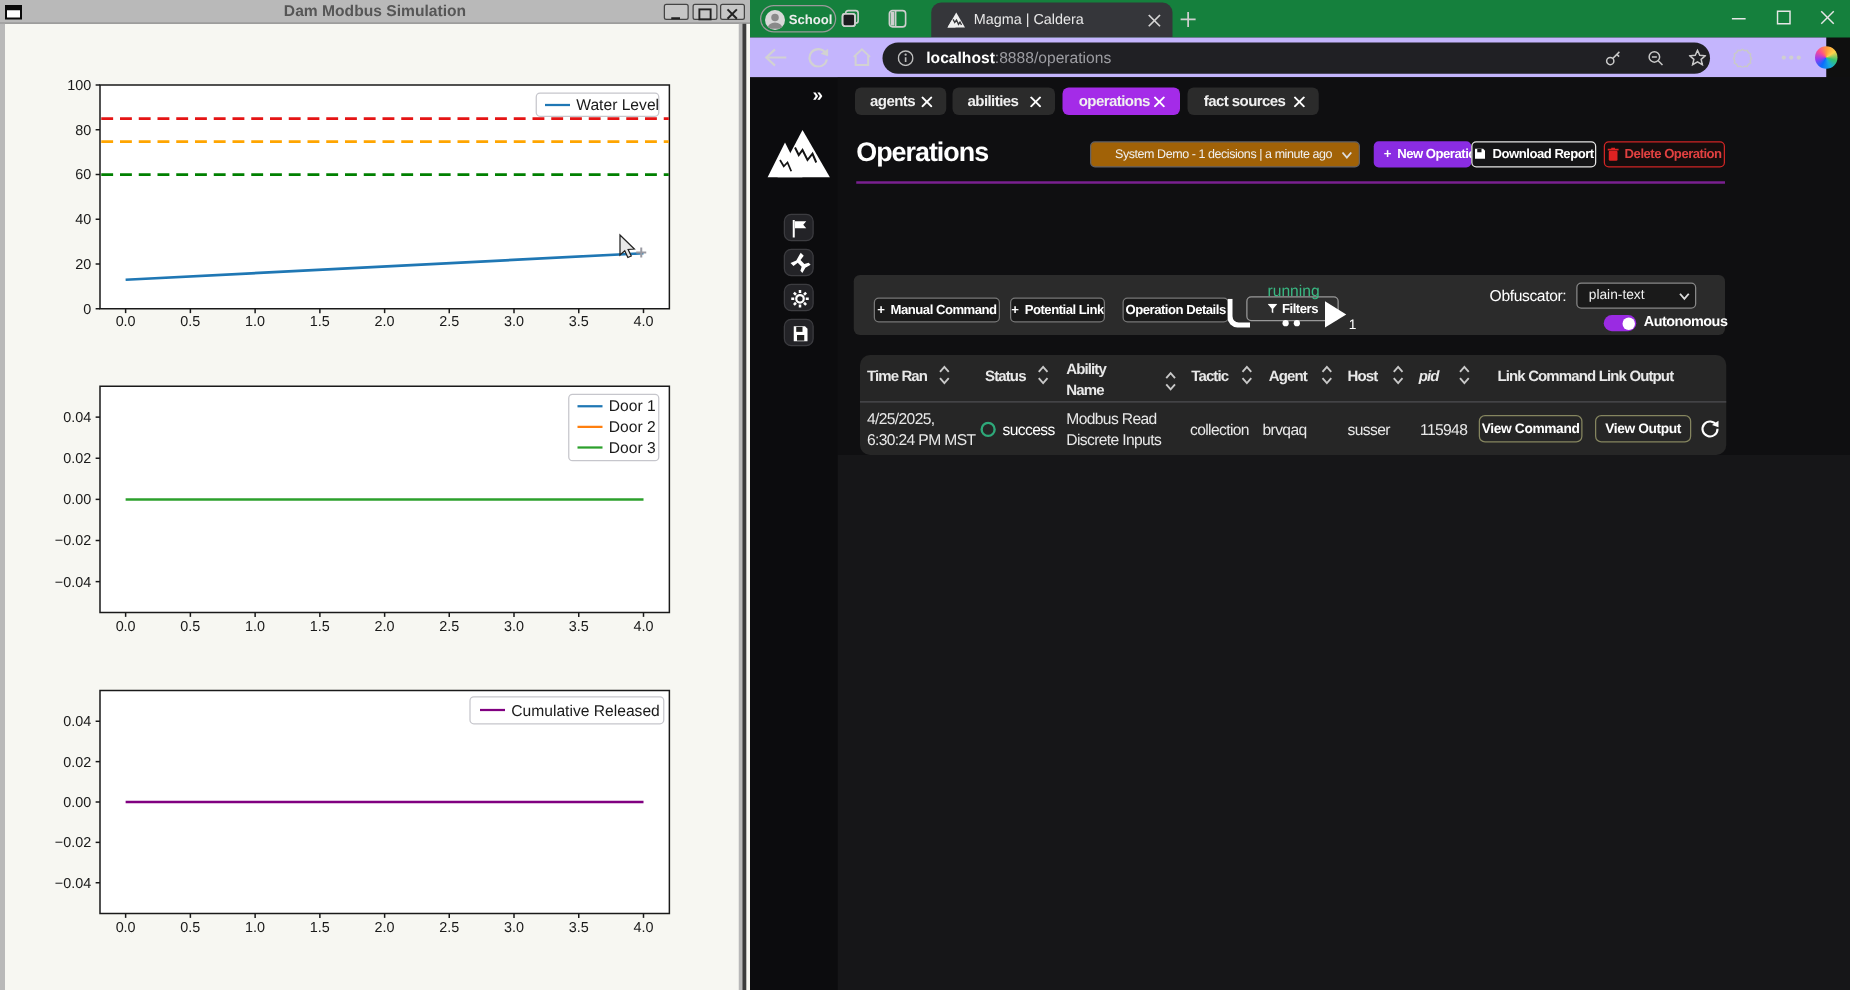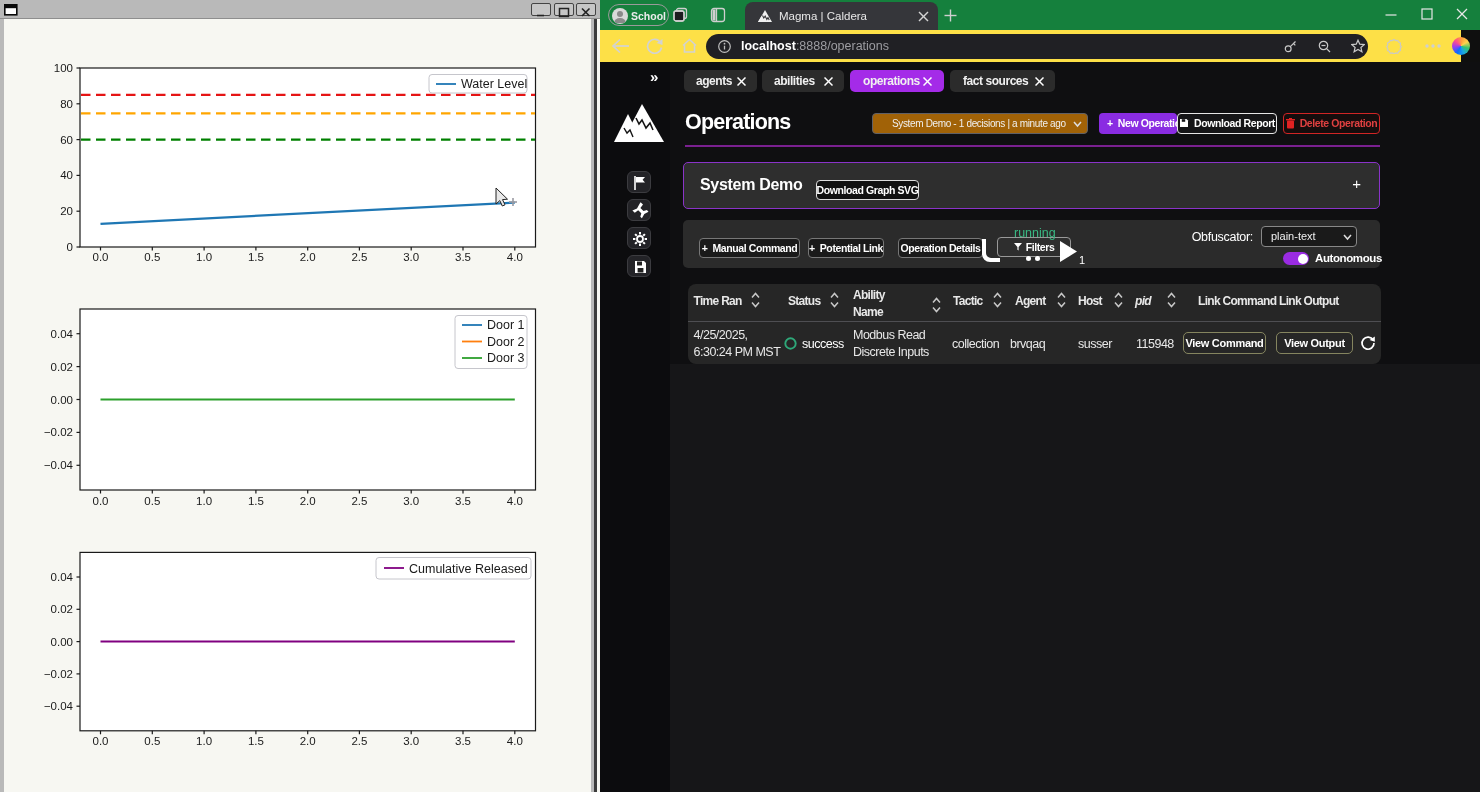--- a/index.html
+++ b/index.html
@@ -12,21 +12,21 @@
   #lwin { left:0; top:0; width:600px; height:792px; background:#f7f7f2; }
   #ltitle { left:0; top:0; width:600px; height:19px; background:#b9b9b9; border-bottom:1px solid #8e8e8e; }
   #ltitle .ttxt { position:absolute; left:0; right:0; top:2px; text-align:center; font-size:12.5px; font-weight:bold; color:#565656; }
   .wbtn { position:absolute; top:3px; width:20px; height:13px; background:#c6c6c6; border:1px solid #444; border-radius:2px; }
   #lborder-l { left:0; top:19px; width:4px; height:773px; background:#b9b9b9; }
   #lborder-r { left:591px; top:19px; width:6px; height:773px; background:#b9b9b9; border-right:3px solid #3c3c3c; }
 
   
   #bwin { left:600px; top:0; width:880px; height:792px; background:#0f0f0f; }
   #btabs { position:absolute; left:0; top:0; width:880px; height:30px; background:#15803d; }
-  #bnav  { position:absolute; left:0; top:30px; width:861px; height:32px; background:#fde047;padding-left:32px; }
+  #bnav  { position:absolute; left:0; top:30px; width:861px; height:32px; background:#c4b5fd;padding-left:32px; }
   #profile { position:absolute; left:8px; top:4px; width:61px; height:22px; border:1px solid #9a9a9a; border-radius:11px; color:#ececec; font-size:11px; }
   #profile .av { position:absolute; left:3px; top:2.5px; width:16px; height:16px; border-radius:50%; background:#d9d9d9; overflow:hidden; }
   #profile .nm { position:absolute; left:22px; top:5px; font-weight:bold; font-size:10.5px; }
   #etab { position:absolute; left:145px; top:2px; width:193px; height:28px; background:#35363a; border-radius:8px 8px 0 0; color:#e8e8e8; font-size:11.5px; }
   #etab .ttl { position:absolute; left:34px; top:8px; }
   .navpill { position:absolute; left:106px; top:4px; width:662px; height:25px; background:#202024; border-radius:13px; }
   .urltxt { position:absolute; left:35px; top:5px; font-size:12.5px; color:#9d9da2; }
   .urltxt b { color:#fff; font-weight:bold; }
 
   
@@ -183,20 +183,21 @@
       <g transform="translate(496,188)">
         <polygon points="0,0 0,16 3.8,12.6 6.3,18 9,16.8 6.5,11.6 11.5,11.2" fill="#e8e8e8" stroke="#222" stroke-width="1"></polygon>
         <g stroke="#9a9aa2" stroke-width="1.6">
               <line x1="13" y1="14" x2="21" y2="14"></line>
               <line x1="17" y1="10" x2="17" y2="18"></line>
             </g>
       </g>
       </g>
     </svg>
     <div id="ltitle" class="abs">
+      <span class="ttxt">Dam Modbus Simulation</span>
       <svg style="position:absolute;left:4px;top:4px" width="14" height="12">
           <rect x="0.8" y="0.8" width="12" height="10" fill="#fff" stroke="#0a0a0a" stroke-width="1.6"></rect>
           <rect x="0.8" y="0.8" width="12" height="3.4" fill="#0a0a0a"></rect>
         </svg>
       <span class="wbtn" style="left:531px;"><svg width="18" height="11">
             <line x1="5" y1="8.5" x2="12" y2="8.5" stroke="#222" stroke-width="1.6"></line>
           </svg></span>
       <span class="wbtn" style="left:554px;"><svg width="18" height="11">
             <rect x="4.5" y="1.5" width="9" height="8" fill="none" stroke="#222" stroke-width="1.5"></rect>
           </svg></span>
@@ -427,25 +428,20 @@
             <g fill="#e02222">
               <rect x="1" y="2.5" width="7" height="8" rx="1"></rect>
               <rect x="0" y="1" width="9" height="1.4"></rect>
               <rect x="3" y="0" width="3" height="1.4"></rect>
             </g>
           </svg>Delete Operation
       </div>
       <div class="abs" style="left:85px;top:83px;width:695px;height:2px;background:#7a2090;"></div>
 
       
-      <div class="panel" style="top:100px;height:47px;border:1.5px solid #8a33c9;background:#2e2e2e;">
-        <span style="position:absolute;left:16px;top:13px;color:#fff;font-size:16px;letter-spacing:-0.3px;font-weight:bold;">System Demo</span>
-        <div class="btn" style="left:132px;top:17px;width:103px;height:20px;background:#111;border-color:#ddd;">Download Graph SVG</div>
-        <span style="position:absolute;right:18px;top:12px;color:#fff;font-size:15px;">+</span>
-      </div>
 
       
       <div class="panel" style="top:158px;height:48px;background:#2b2b2b;">
         <div class="btn" style="left:16px;top:17.5px;width:101px;height:20px;">+&nbsp; Manual Command</div>
         <div class="btn" style="left:125px;top:17.5px;width:76px;height:20px;">+&nbsp; Potential Link</div>
         <div class="btn" style="left:215px;top:17.5px;width:85px;height:20px;">Operation Details</div>
         <svg class="abs" style="left:299px;top:19px" width="24" height="26">
             <path d="M4 0 V14 a5 5 0 0 0 5 5 h9 v4 H8 A8 8 0 0 1 0 15 V0 Z" fill="#fff"></path>
           </svg>
         <div class="btn" style="left:314px;top:16.5px;width:74px;height:20px;background:#2e2e2e;border-color:#999;">

